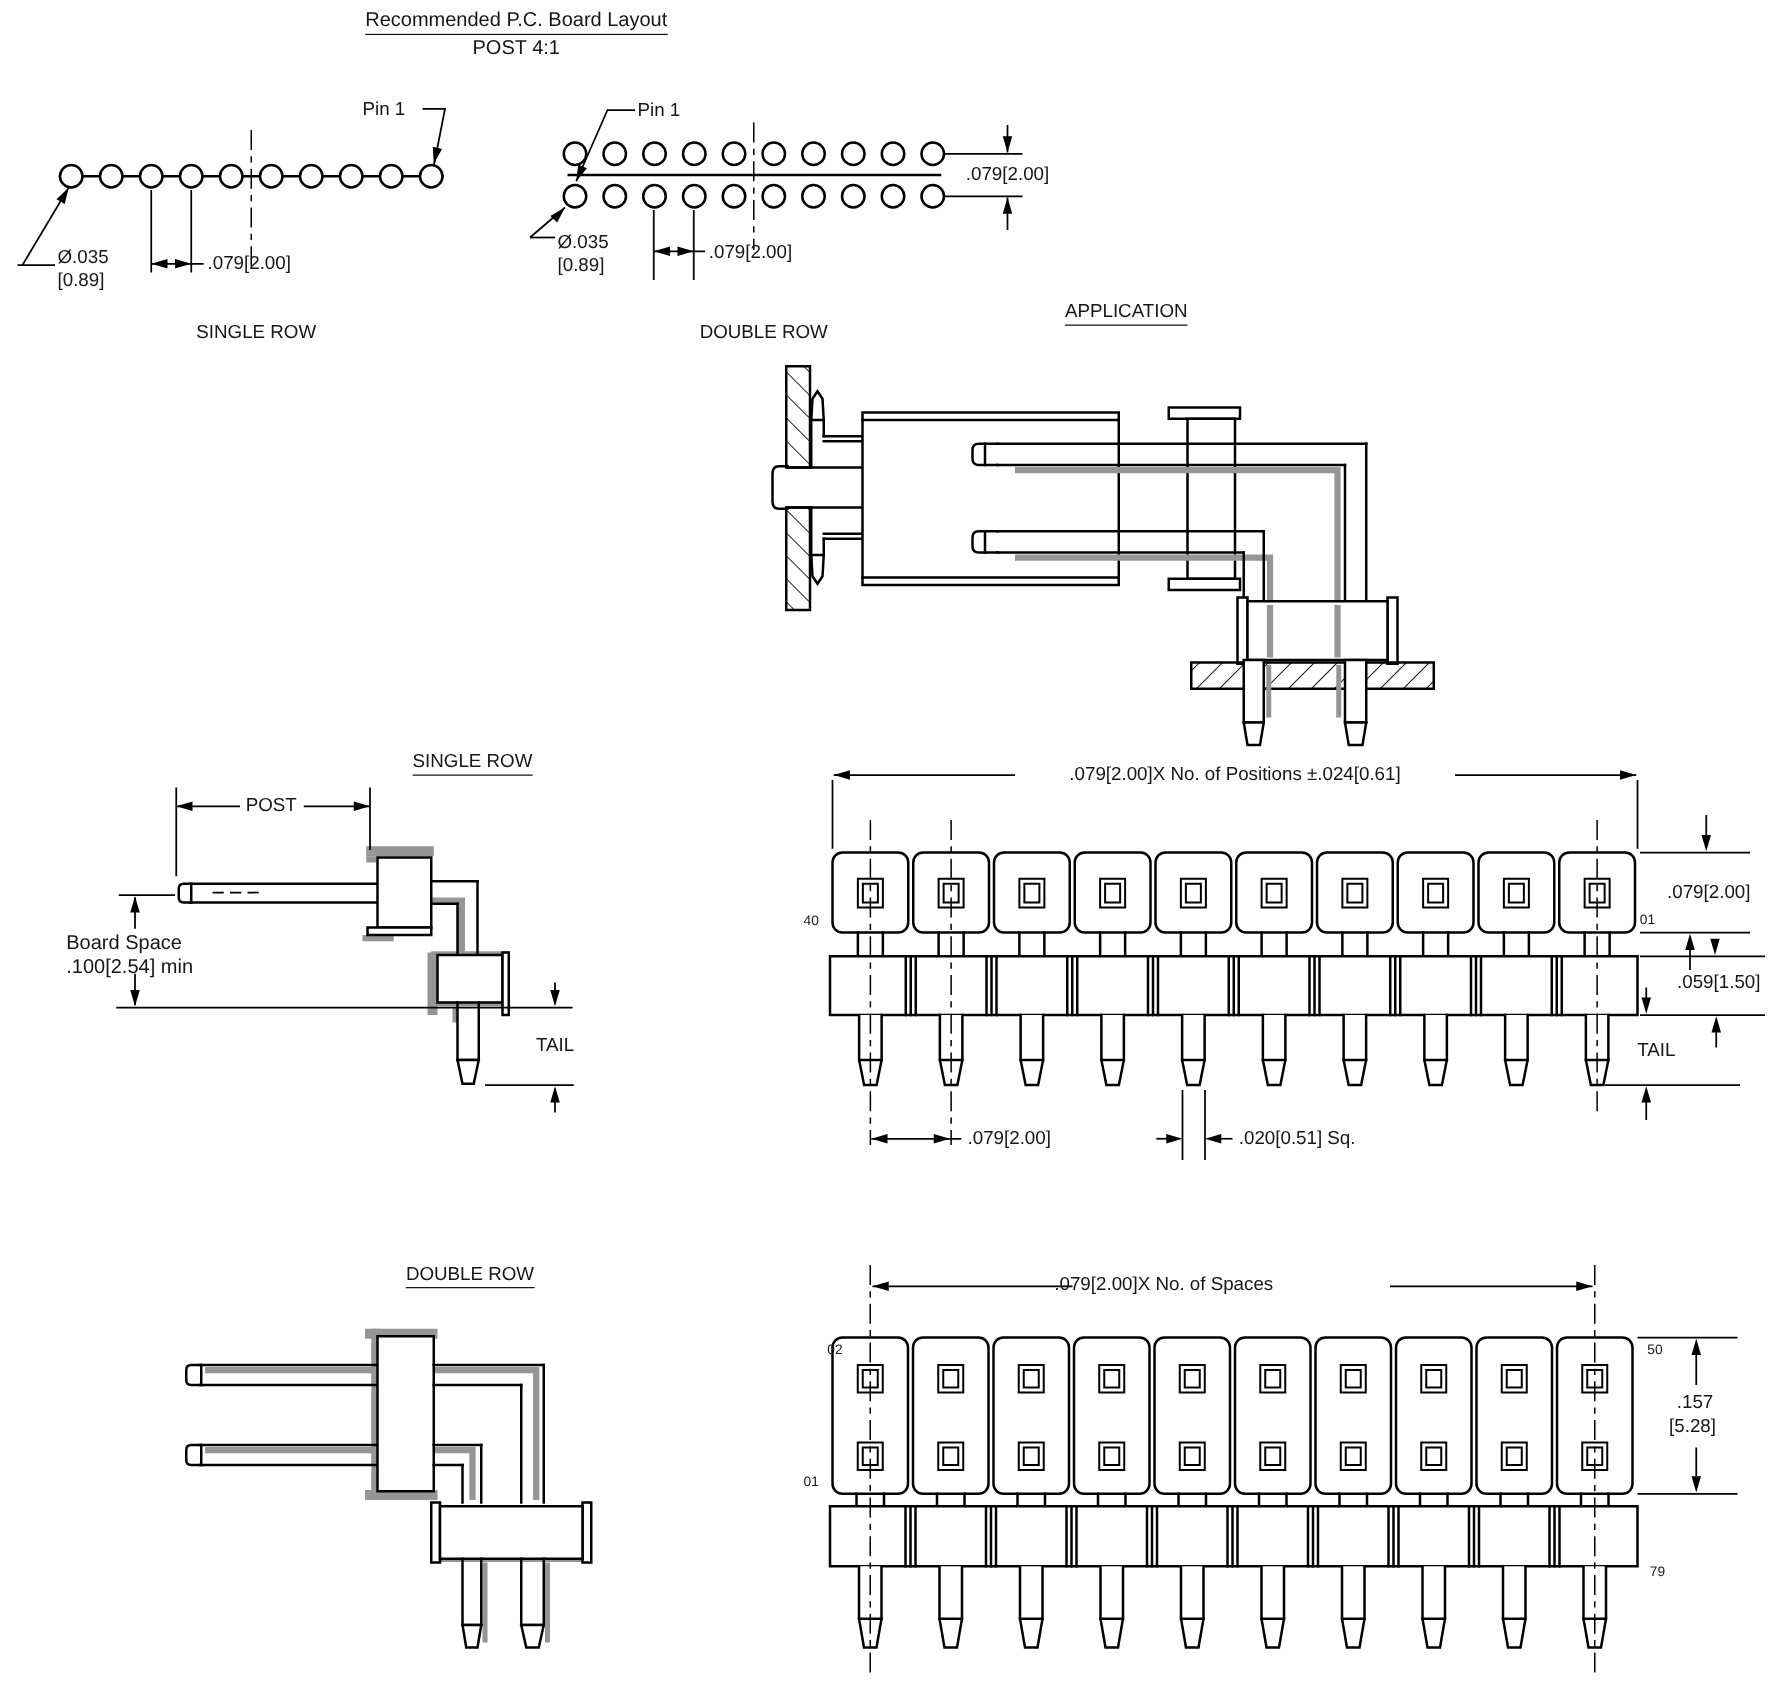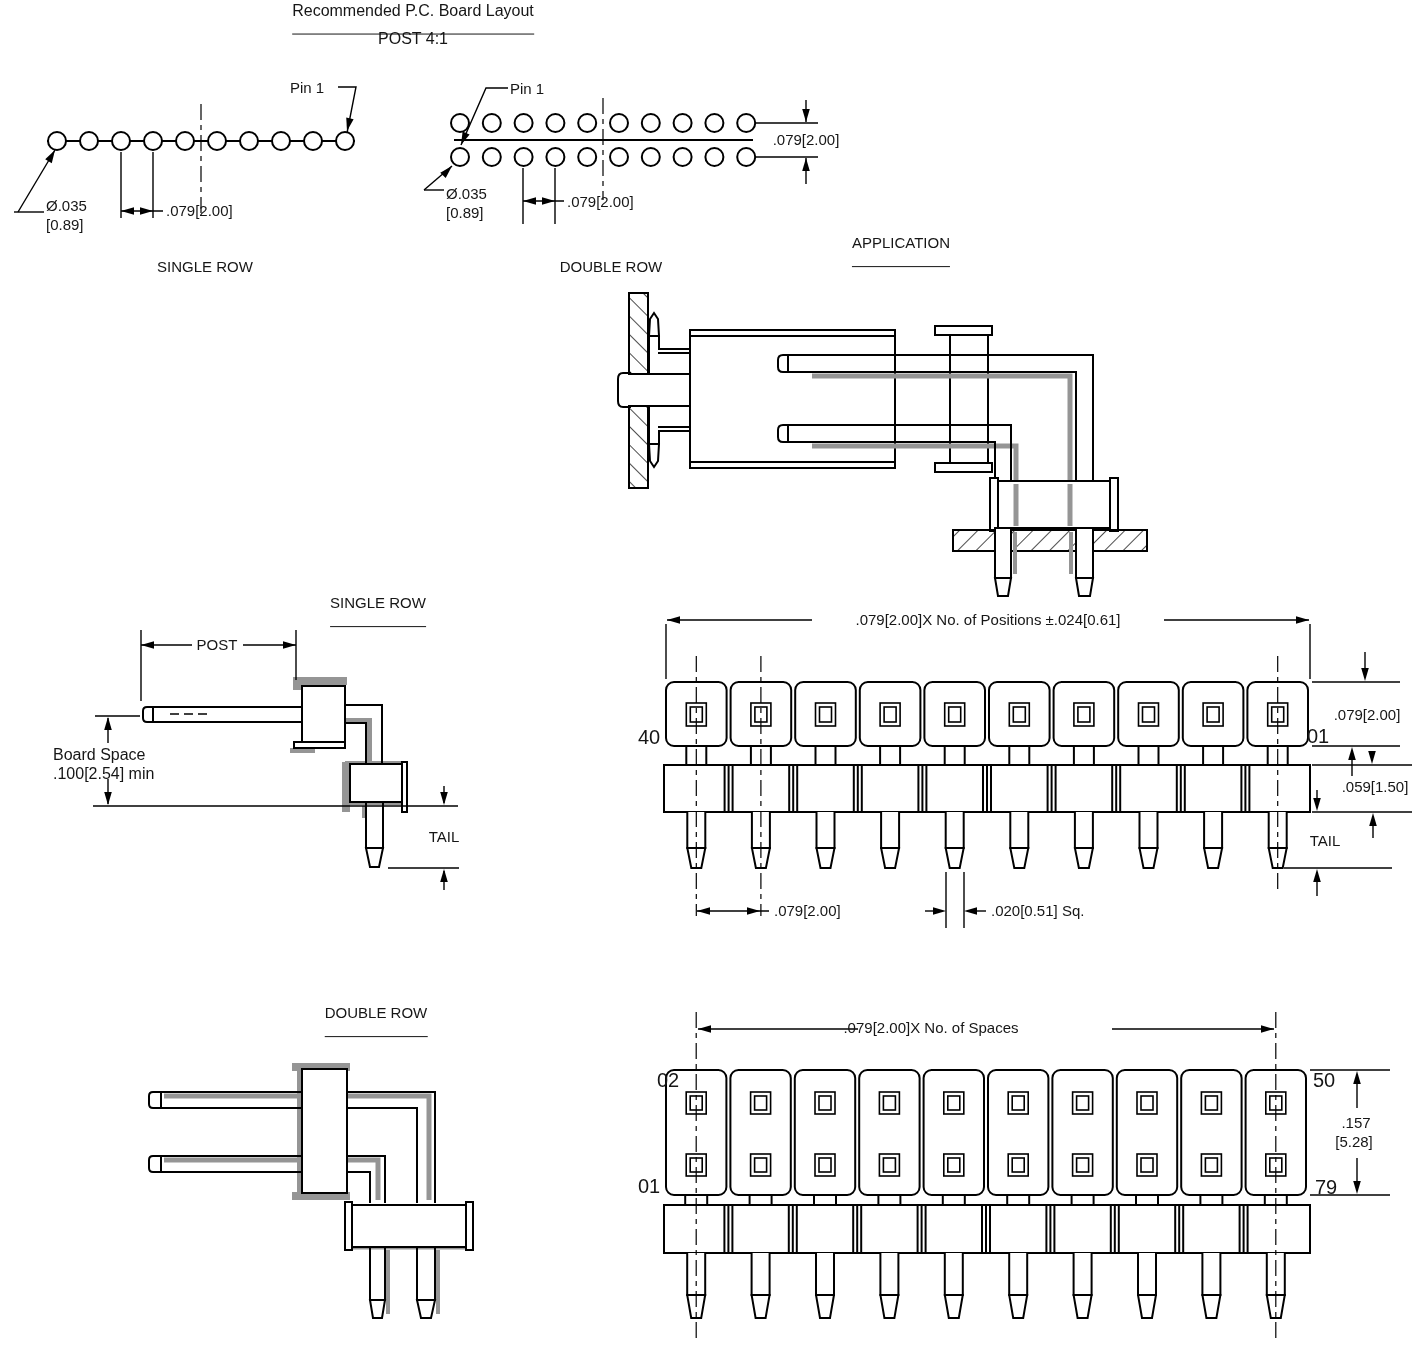--- a/index.html
+++ b/index.html
@@ -12,23 +12,23 @@
   .cl{stroke:#000;stroke-width:1.2;fill:none;stroke-dasharray:16 5 5 5}
   .dash{stroke:#000;stroke-width:1.4;fill:none;stroke-dasharray:9 5}
   .gy{stroke:#959595;fill:none}
   .g4{stroke-width:4}.g5{stroke-width:5}.g6{stroke-width:6}
   .gyf{fill:#959595;stroke:none}
   .blk{fill:#000;stroke:none}
   .hp{fill:url(#hA);stroke:#000;stroke-width:2}
   .hw{fill:url(#hB);stroke:#000;stroke-width:2}
   .t{position:absolute;font:15px/1.12 "Liberation Sans",sans-serif;color:#161616;white-space:nowrap}
   .t16{font-size:16px}
-  .big{font-size:20px}
+  .big{font-size:11px}
   .c{transform:translate(-50%,-50%)}
-  .u{border-bottom:1.6px solid #161616;padding-bottom:14px}
+  .u{border-bottom:1.6px solid #161616;padding-bottom:1px}
 </style>
 </head>
 <body>
 
 <div id="page">
 
 <svg id="art" width="1425" height="1348" viewBox="0 0 1425 1348">
   <defs>
     <pattern id="hA" width="13" height="13" patternUnits="userSpaceOnUse" patternTransform="rotate(45)">
       <line x1="0" y1="0" x2="0" y2="13" stroke="#000" stroke-width="1.4"></line>
@@ -544,17 +544,17 @@
 <div class="t c" style="left:1325px;top:841px">TAIL</div>
 <div class="t" style="left:774px;top:903px">.079[2.00]</div>
 <div class="t" style="left:991px;top:903px">.020[0.51] Sq.</div>
 
 <div class="t c u" style="left:376px;top:1021px">DOUBLE ROW</div>
 
 <div class="t c" style="left:931px;top:1028px">.079[2.00]X No. of Spaces</div>
 <div class="t c big" style="left:668px;top:1080px">02</div>
 <div class="t c big" style="left:1324px;top:1080px">50</div>
 <div class="t c big" style="left:649px;top:1186px">01</div>
-<div class="t c big" style="left:1326px;top:1187px">79</div>
+<div class="t c big" style="left:1326px;top:1258px">79</div>
 <div class="t c" style="left:1356px;top:1123px">.157</div>
 <div class="t c" style="left:1354px;top:1142px">[5.28]</div>
 
 </div>
 
 </body></html>

